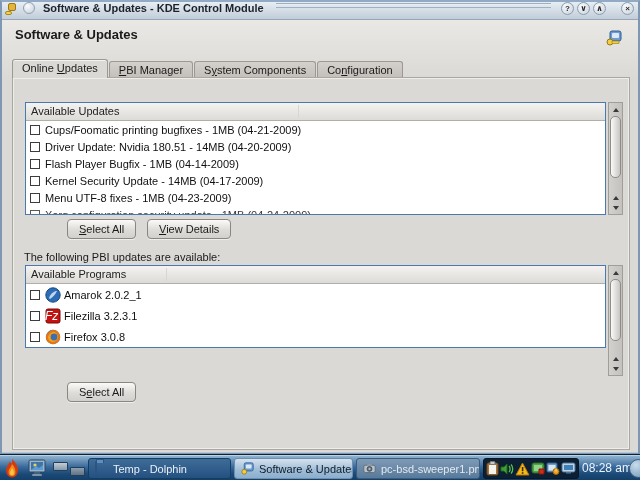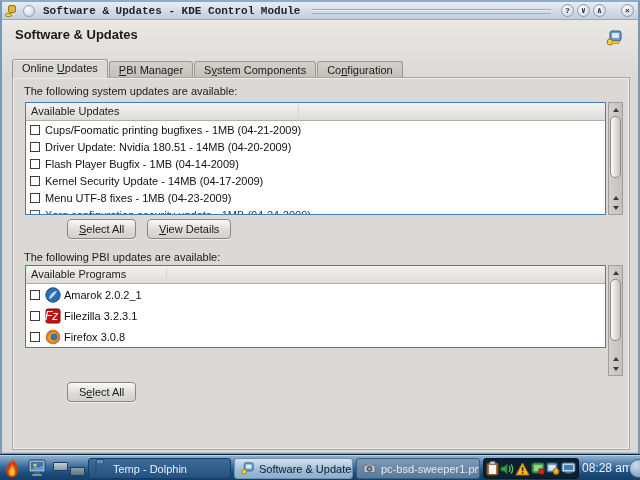--- a/index.html
+++ b/index.html
@@ -6,21 +6,21 @@
   *{box-sizing:border-box;}
   body{font-family:"Liberation Sans","DejaVu Sans",sans-serif;}
   .screen{position:relative;width:640px;height:480px;background:#0a1624;overflow:hidden;}
 
   
   .window{position:absolute;left:0;top:0;width:640px;height:455px;
     border:2px solid #7e97b2;border-top-color:#93aac4;box-shadow:inset 0 0 0 1px #b9c6d4;
     background:#dbd9d5;}
   .titlebar{position:relative;height:18px;width:100%;
     background:linear-gradient(#e7edf3,#c2cdd9);border-bottom:1px solid #96a7ba;
-    display:flex;align-items:center;font-family:Liberation Mono, monospace;}
+    display:flex;align-items:flex-start;}
   .tb-icon{width:13px;height:13px;margin-left:3px;position:relative;}
   .tb-icon .box{position:absolute;left:3px;top:1px;width:8px;height:8px;background:#e4b53a;border:1px solid #9a7714;border-radius:2px;}
   .tb-icon .key{position:absolute;left:0;bottom:0;width:7px;height:4px;background:#f4d34a;border:1px solid #a8881c;border-radius:2px;}
   .tb-menubtn{width:12px;height:12px;border-radius:50%;margin-left:5px;
     background:radial-gradient(circle at 35% 30%,#fbfcfd,#c4cfda);border:1px solid #8fa0b2;}
   .tb-title{font-size:11px;font-weight:bold;color:#1b222b;margin-left:8px;white-space:nowrap;}
   .tb-grip{flex:1;height:6px;margin:0 10px 0 12px;
     background:repeating-linear-gradient(#0000 0 1px,#9fb0c2 1px 2px,#e6ecf2 2px 3px,#0000 3px 4px);}
   .tb-btn{width:13px;height:13px;border-radius:50%;margin-right:3px;flex:0 0 auto;
     background:radial-gradient(circle at 35% 30%,#f9fbfc,#c6d1dc);border:1px solid #8b9cae;
@@ -139,21 +139,20 @@
 
       <div class="tabbar">
         <div class="tab active"><span>Online </span><span class="accel">U</span><span>pdates</span></div>
         <div class="tab"><span></span><span class="accel">P</span><span>BI Manager</span></div>
         <div class="tab"><span>S</span><span class="accel">y</span><span>stem Components</span></div>
         <div class="tab"><span>Co</span><span class="accel">n</span><span>figuration</span></div>
       </div>
 
       <div class="panel">
 
-        <div class="intro one">The following system updates are available:</div>
 
         <div class="listbox one">
           <div class="listheader"><span>Available Updates</span><span class="coldiv" style="left:272px"></span></div>
           <div class="lrow">
               <span class="cbox"></span>
               <span>Cups/Foomatic printing bugfixes - 1MB (04-21-2009)</span>
             </div>
           <div class="lrow">
               <span class="cbox"></span>
               <span>Driver Update: Nvidia 180.51 - 14MB (04-20-2009)</span>

